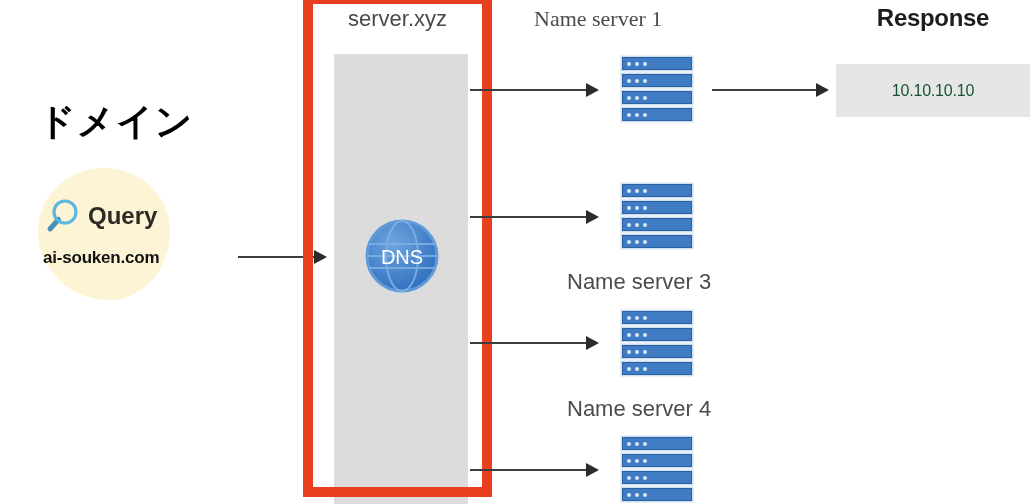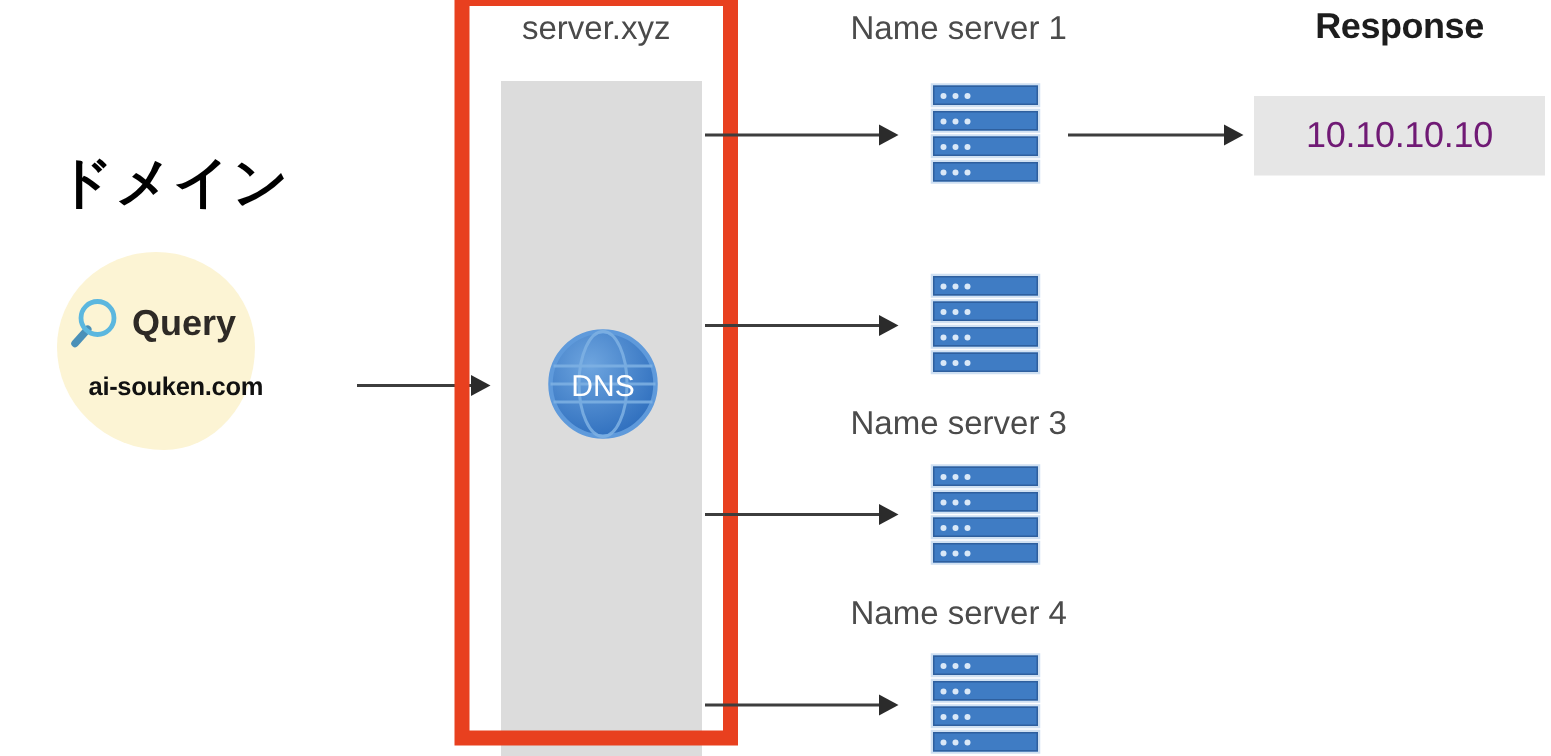--- a/index.html
+++ b/index.html
@@ -58,21 +58,20 @@
   }
   .domain-name {
     position: absolute;
     left: 43px;
     top: 248px;
     font-size: 17px;
     font-weight: 700;
     color: #111111;
     white-space: nowrap;
     letter-spacing: -0.2px;
-    margin-left: 16px;
   }
 
   
   .red-box {
     position: absolute;
     left: 303px;
     top: -6px;
     width: 189px;
     height: 503px;
     border: 10px solid #e8401f;
@@ -179,22 +178,22 @@
     left: 836px;
     top: 64px;
     width: 194px;
     height: 53px;
     background: #e6e6e6;
     display: flex;
     align-items: center;
     justify-content: center;
   }
   .response-value {
-    font-size: 24px;
-    color: #701a75;
+    font-size: 16px;
+    color: #14532d;
     letter-spacing: -0.2px;
   }
 </style>
 </head>
 <body>
 
 <div id="stage">
 
   <div class="domain-title">ドメイン</div>
 
@@ -252,21 +251,21 @@
   </div>
   <div class="arrow" style="left:470px; top:334px; width:130px;">
     <div class="shaft" style="width:118px;"></div>
     <div class="head" style="left:116px;"></div>
   </div>
   <div class="arrow" style="left:470px; top:461px; width:130px;">
     <div class="shaft" style="width:118px;"></div>
     <div class="head" style="left:116px;"></div>
   </div>
 
-  <div class="ns-label" style="left:567px; top:6px;">Name server 1</div>
+  <div class="ns-label" style="left:534px; top:6px;font-family:Liberation Serif, serif;">Name server 1</div>
   <div class="server-icon" style="left:622px; top:57px;">
     <div class="server-bar">
         <span class="server-dot"></span>
         <span class="server-dot"></span>
         <span class="server-dot"></span>
       </div>
     <div class="server-bar">
         <span class="server-dot"></span>
         <span class="server-dot"></span>
         <span class="server-dot"></span>

